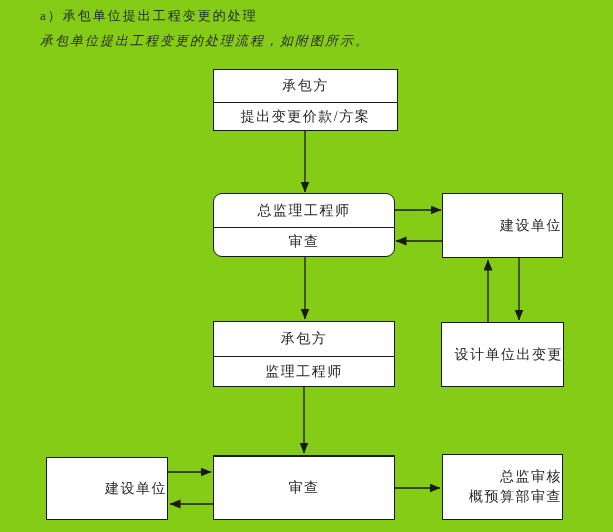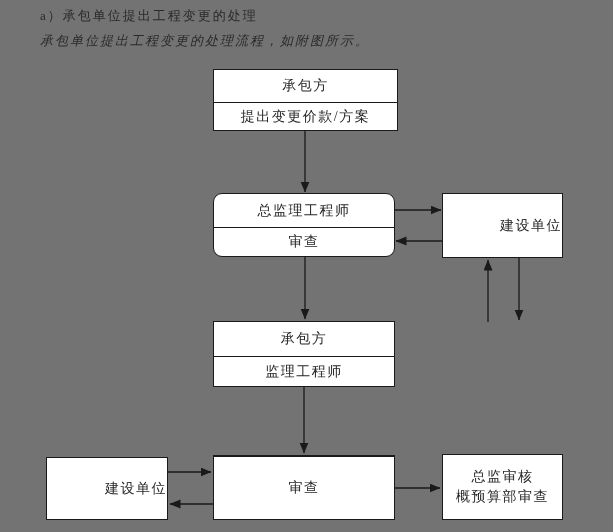--- a/index.html
+++ b/index.html
@@ -1,19 +1,19 @@
 <!DOCTYPE html>
 <html><head>
 <meta charset="utf-8">
 <style>
   html,body{margin:0;padding:0;background:#ffffff;}
   .page{
     position:relative;
     width:613px;height:532px;
-    background:#737373;
+    background:#84cc16;
     font-family:"Liberation Serif","DejaVu Serif",serif;
     color:#1f1f1f;
     overflow:hidden;
   }
   .hdr{
     position:absolute;
     left:40px;
     font-size:13px;
     letter-spacing:2px;
     white-space:nowrap;
@@ -86,32 +86,35 @@
 
   <div class="node" style="left:213px;top:193px;width:182px;height:64px;border-radius:9px;">
     <div class="row row1" style="height:33px;">总监理工程师</div>
     <div class="row row2">审查</div>
   </div>
 
   <div class="node single" style="left:442px;top:193px;width:121px;height:65px;">
     <div class="row">建设单位</div>
   </div>
 
+  <div class="node single" style="left:441px;top:322px;width:123px;height:65px;">
+    <div class="row">设计单位出变更</div>
+  </div>
 
   <div class="node" style="left:213px;top:321px;width:182px;height:66px;">
     <div class="row row1" style="height:34px;">承包方</div>
     <div class="row row2">监理工程师</div>
   </div>
 
   <div class="node single" style="left:46px;top:457px;width:122px;height:63px;">
     <div class="row">建设单位</div>
   </div>
 
   <div class="node" style="left:213px;top:455px;width:182px;height:65px;">
     <div class="row row2">审查</div>
   </div>
 
-  <div class="node twolines" style="left:442px;top:454px;width:121px;height:66px;">
+  <div class="node twolines" style="left:442px;top:454px;width:121px;height:66px;align-items:flex-end;">
     <div class="row">总监审核</div>
     <div class="row">概预算部审查</div>
   </div>
 
 </div>
 
 </body></html>

